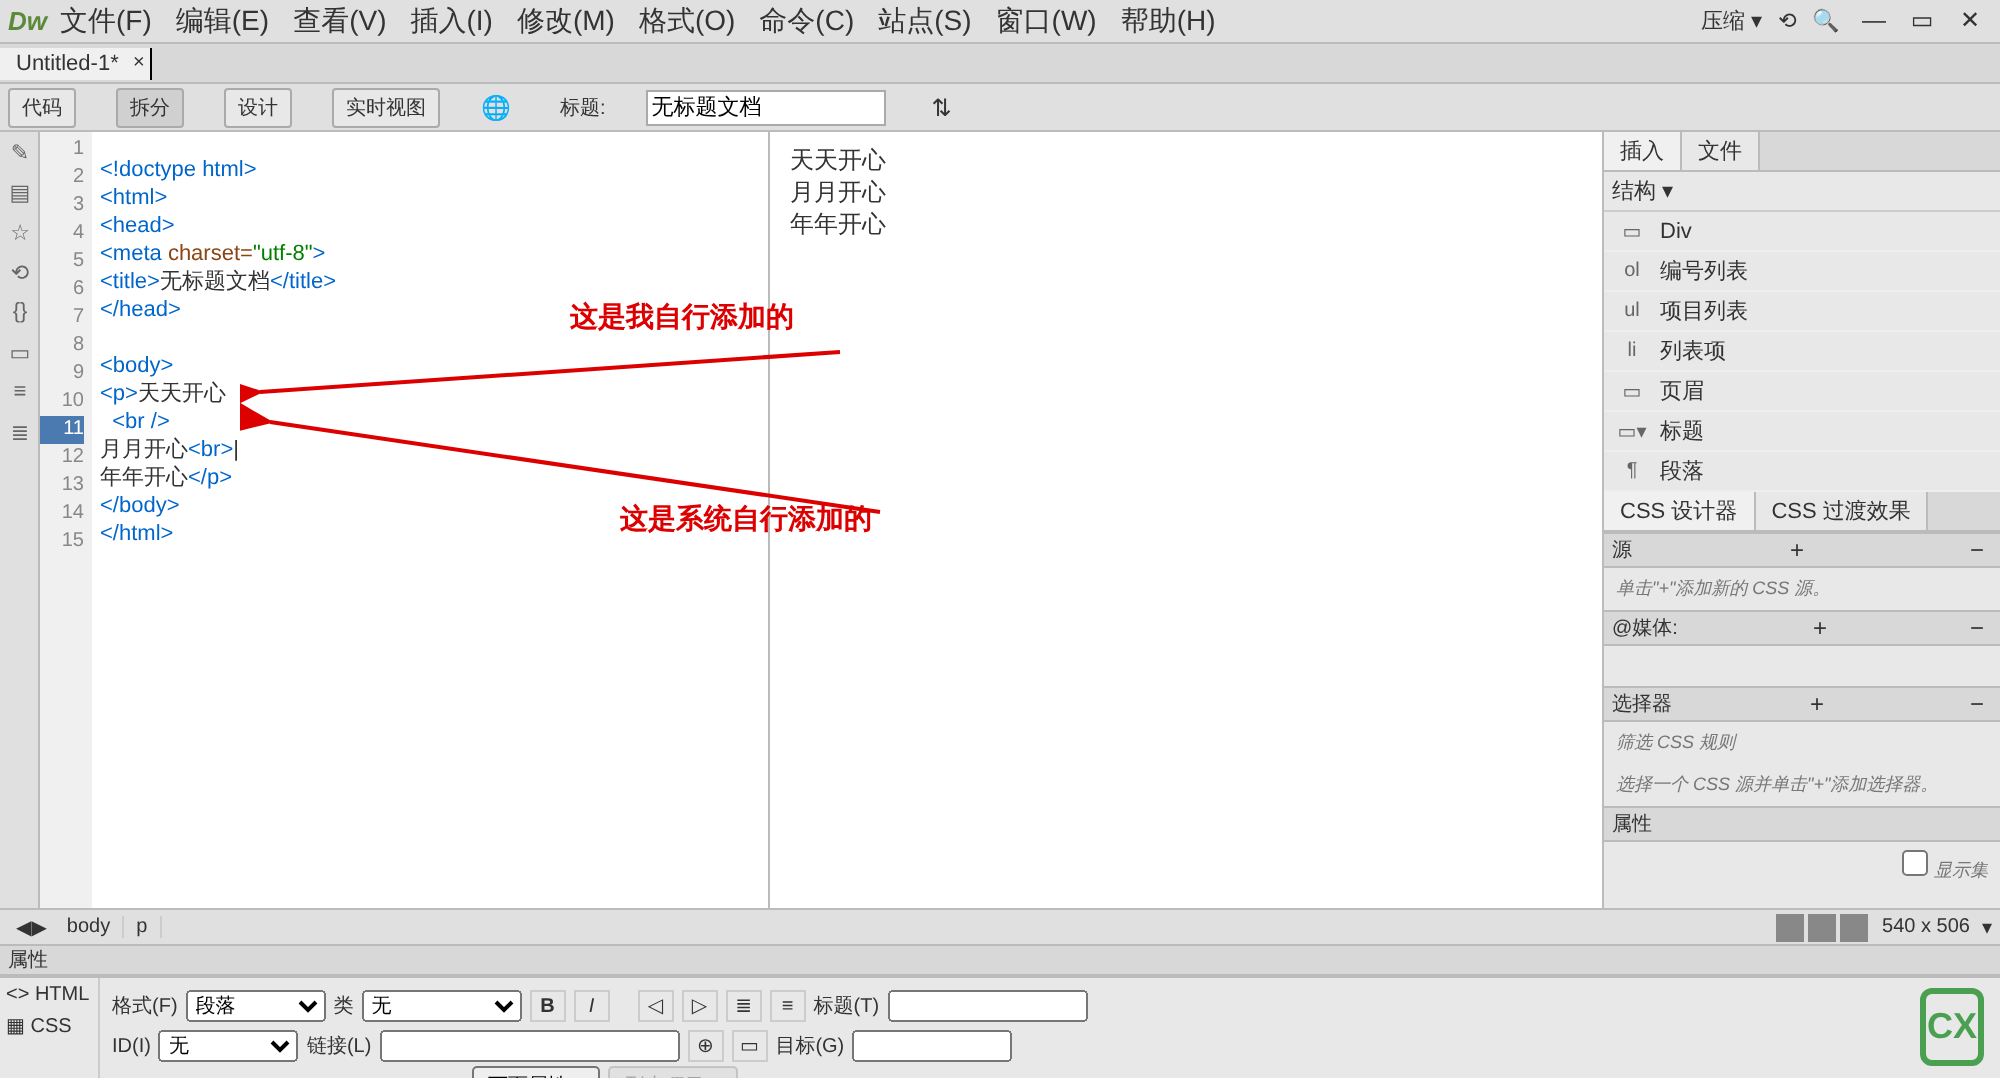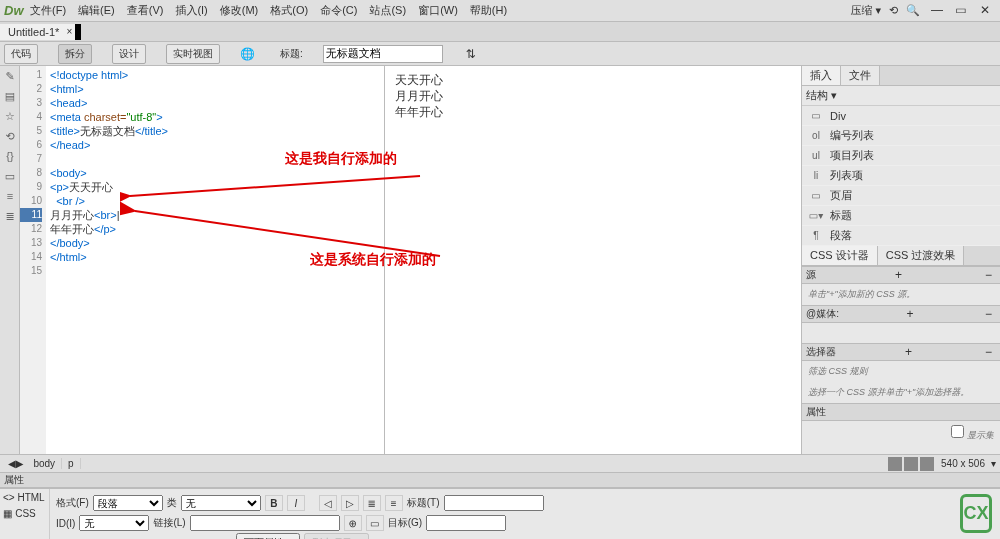--- a/index.html
+++ b/index.html
@@ -1,48 +1,48 @@
 <!DOCTYPE html>
 <html><head>
 <meta charset="utf-8">
 <style>
 * { margin: 0; padding: 0; box-sizing: border-box; font-family: "Microsoft YaHei", Arial, sans-serif; }
 body { width: 1000px; height: 539px; background: #e8e8e8; font-size: 11px; color: #333; overflow: hidden; position: relative; }
 
 
 .menubar { height: 22px; background: #e0e0e0; display: flex; align-items: center; padding: 0 4px; border-bottom: 1px solid #bbb; }
 .menubar .logo { width: 20px; height: 16px; color: #5a8a3a; font-weight: bold; font-size: 13px; font-style: italic; }
-.menubar .menu-item { padding: 0 6px; font-size: 11px; cursor: default; }
+.menubar .menu-item { padding: 0 6px; font-size: 14px; cursor: default; }
 .menubar .spacer { flex: 1; }
 .menubar .right-item { padding: 0 4px; font-size: 11px; }
 .menubar .win-btn { width: 22px; height: 16px; text-align: center; margin-left: 2px; font-size: 12px; cursor: default; }
 
 
 .doctab-row { height: 20px; background: #d8d8d8; border-bottom: 1px solid #bbb; display: flex; align-items: center; }
-.doctab { background: #f0f0f0; padding: 2px 16px 2px 8px; font-size: 11px; position: relative; border-right: 6px solid #000000; }
+.doctab { background: #f0f0f0; padding: 2px 16px 2px 8px; font-size: 11px; position: relative; border-right: 1px solid #000000; }
 .doctab .close { position: absolute; right: 3px; top: 2px; font-size: 10px; }
 
 
 .viewbar { height: 24px; background: #e0e0e0; border-bottom: 1px solid #bbb; display: flex; align-items: center; padding: 0 4px; gap: 20px; }
 .viewbar .btn { padding: 2px 6px; font-size: 10px; background: #e8e8e8; border: 1px solid #aaa; border-radius: 2px; }
 .viewbar .btn.active { background: #d0d0d0; }
 .viewbar .label { margin-left: 4px; font-size: 10px; }
 .viewbar input.title { width: 120px; height: 18px; font-size: 11px; padding: 0 2px; border: 1px solid #aaa; }
 .viewbar .icon { width: 16px; height: 16px; display: inline-flex; align-items: center; justify-content: center; font-size: 12px; }
 
 
 .main { display: flex; height: 388px; }
 .left-tools { width: 20px; background: #e0e0e0; border-right: 1px solid #bbb; display: flex; flex-direction: column; }
 .left-tools .tool { width: 20px; height: 20px; display: flex; align-items: center; justify-content: center; font-size: 11px; color: #666; }
 
 .code-area { width: 365px; background: #fff; display: flex; border-right: 1px solid #bbb; }
 .gutter { width: 26px; background: #f0f0f0; text-align: right; padding: 2px 4px 0 0; font-size: 10px; color: #888; line-height: 14px; font-family: Consolas, monospace; }
 .gutter .ln { height: 14px; }
 .gutter .ln.hl { background: #4a7ab0; color: #fff; }
-.code { flex: 1; padding: 2px 4px; font-size: 11px; line-height: 14px; font-family: Consolas, monospace; white-space: pre; }
+.code { flex: 1; padding: 12px 4px; font-size: 11px; line-height: 14px; font-family: Consolas, monospace; white-space: pre; }
 .code .blue { color: #0066cc; }
 .code .brown { color: #8b4513; }
 .code .green { color: #008000; }
 
 .preview { flex: 1; background: #fff; padding: 6px 10px; font-size: 12px; line-height: 16px; position: relative; border-right: 1px solid #bbb; }
 
 
 .right-panels { width: 198px; background: #e8e8e8; display: flex; flex-direction: column; }
 .panel-tabs { height: 20px; display: flex; border-bottom: 1px solid #bbb; background: #d8d8d8; }
 .panel-tab { padding: 2px 8px; font-size: 11px; background: #e8e8e8; border-right: 1px solid #bbb; }

